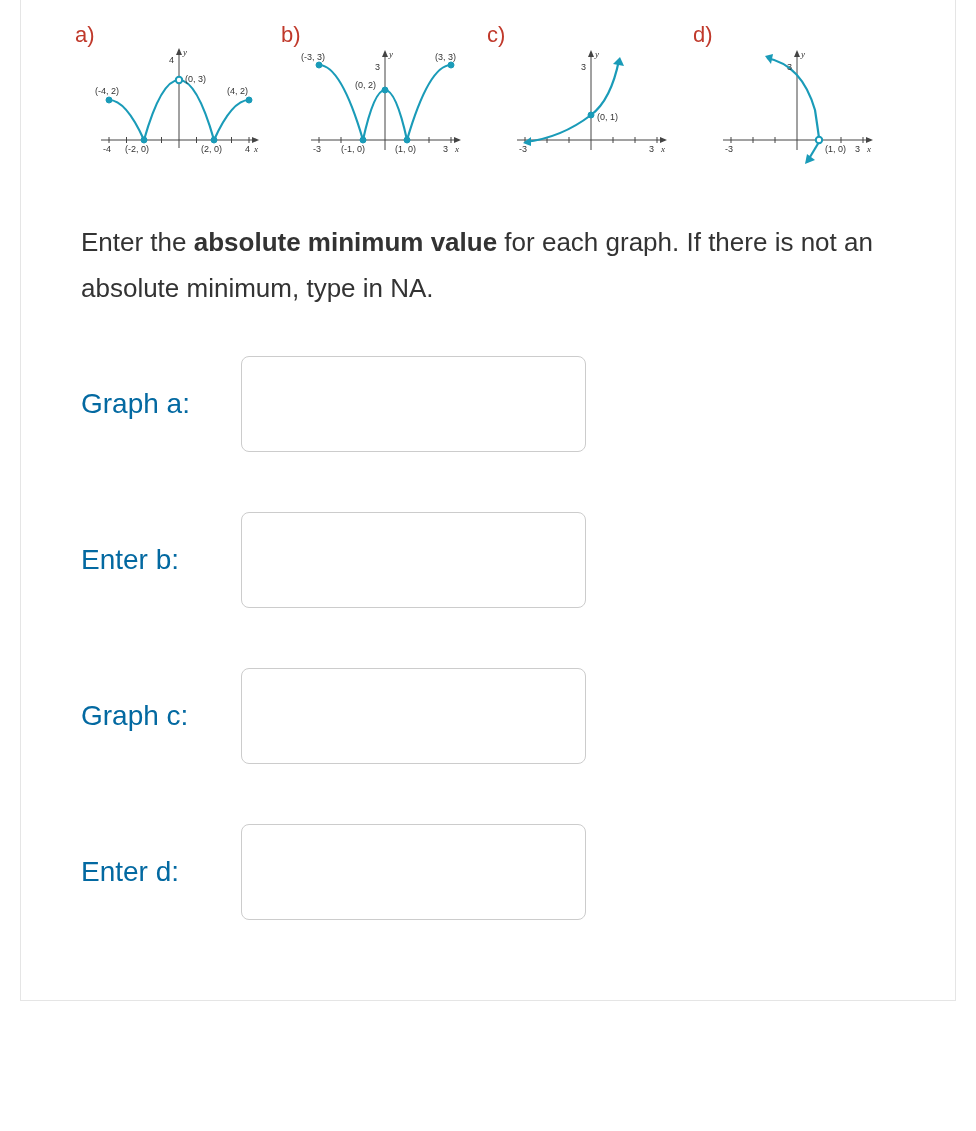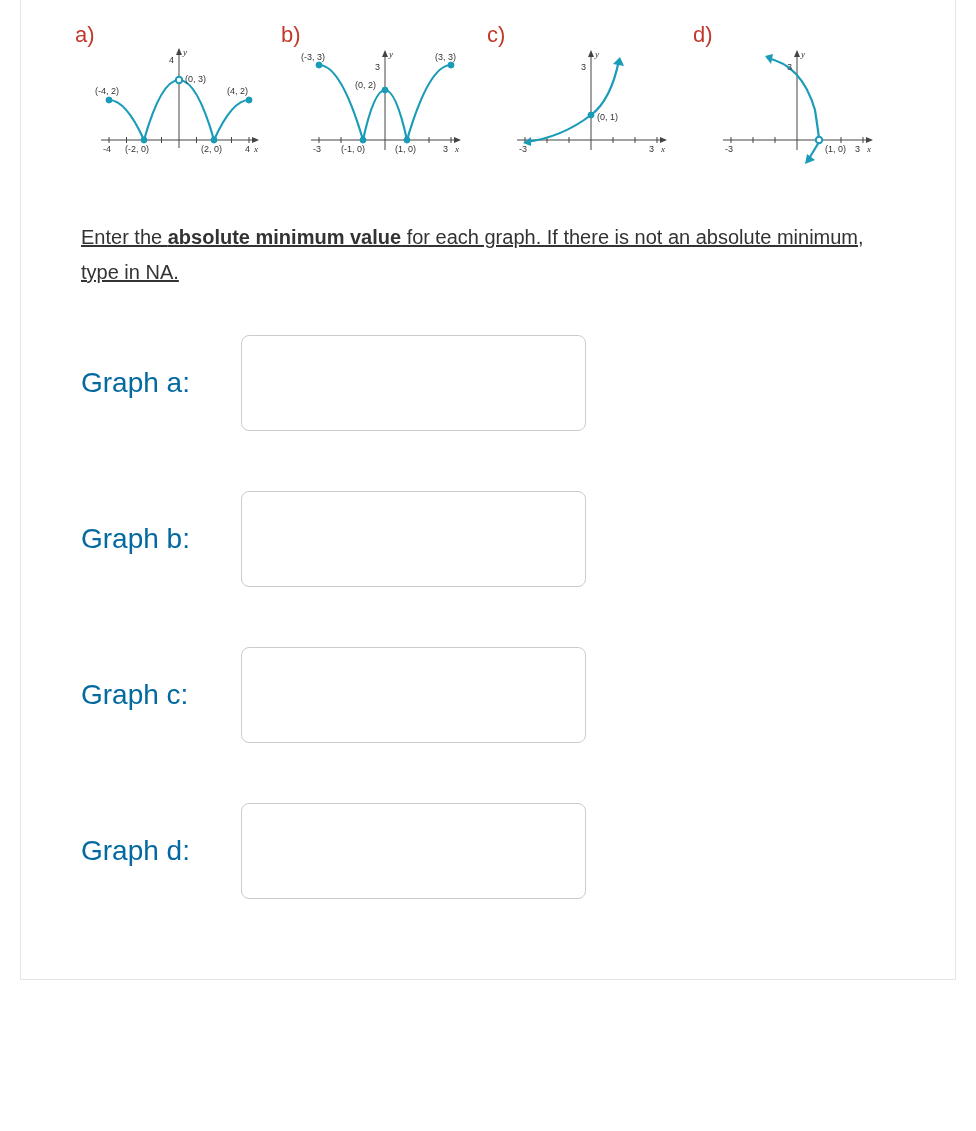--- a/index.html
+++ b/index.html
@@ -42,26 +42,25 @@
   .axis { stroke: #444; stroke-width: 1; }
   .tick { stroke: #444; stroke-width: 1; }
   .curve { stroke: #1a9bb8; stroke-width: 2.2; fill: none; }
   .pt-open { fill: #fff; stroke: #1a9bb8; stroke-width: 2; }
   .pt-closed { fill: #1a9bb8; stroke: #1a9bb8; stroke-width: 1; }
   .gl { font: 9px Arial, sans-serif; fill: #333; }
   .gli { font: italic 9px 'Times New Roman', serif; fill: #333; }
 
   .prompt {
     font-family: 'Segoe UI', 'Helvetica Neue', Arial, sans-serif;
-    font-size: 20px;
+    font-size: 26px;
     font-weight: 300;
     color: #333;
     line-height: 1.75;
     margin-bottom: 45px;
-    text-decoration: underline;
   }
   .prompt .bold { font-weight: 600; }
 
   .answer-row {
     display: flex;
     align-items: center;
     margin-bottom: 60px;
   }
   .answer-label {
     font-family: 'Segoe UI', 'Helvetica Neue', Arial, sans-serif;
@@ -218,27 +217,27 @@
   <div class="prompt">
     <span>Enter the </span><span class="bold">absolute minimum value</span><span> for each graph. If there is not an absolute minimum, type in NA.</span>
   </div>
 
   <div class="answer-row">
     <span class="answer-label">Graph a:</span>
     <input class="answer-input" type="text" value="" style="">
   </div>
 
   <div class="answer-row">
-    <span class="answer-label">Graph b:</span>
+    <span class="answer-label">Enter b:</span>
     <input class="answer-input" type="text" value="" style="">
   </div>
 
   <div class="answer-row">
     <span class="answer-label">Graph c:</span>
     <input class="answer-input" type="text" value="" style="">
   </div>
 
   <div class="answer-row" style="margin-bottom:20px">
-    <span class="answer-label">Graph d:</span>
+    <span class="answer-label">Enter d:</span>
     <input class="answer-input" type="text" value="" style="">
   </div>
 
 </div>
 
 </body></html>

